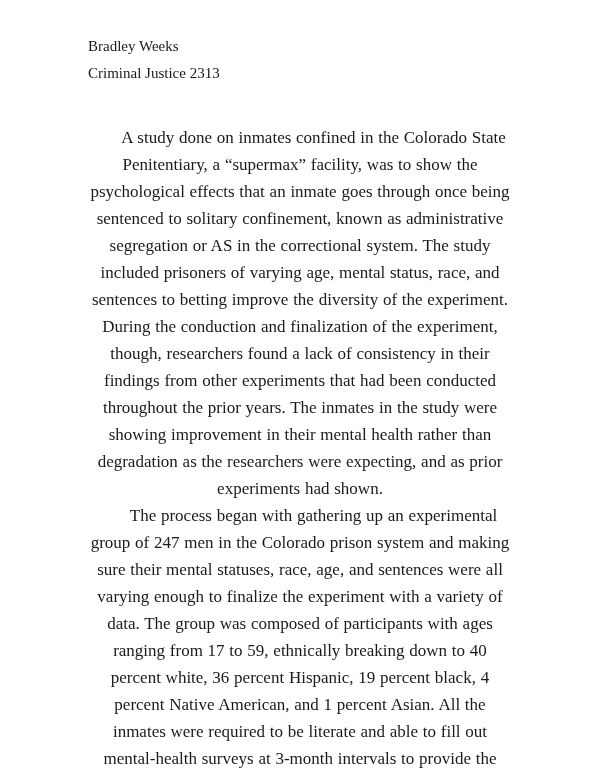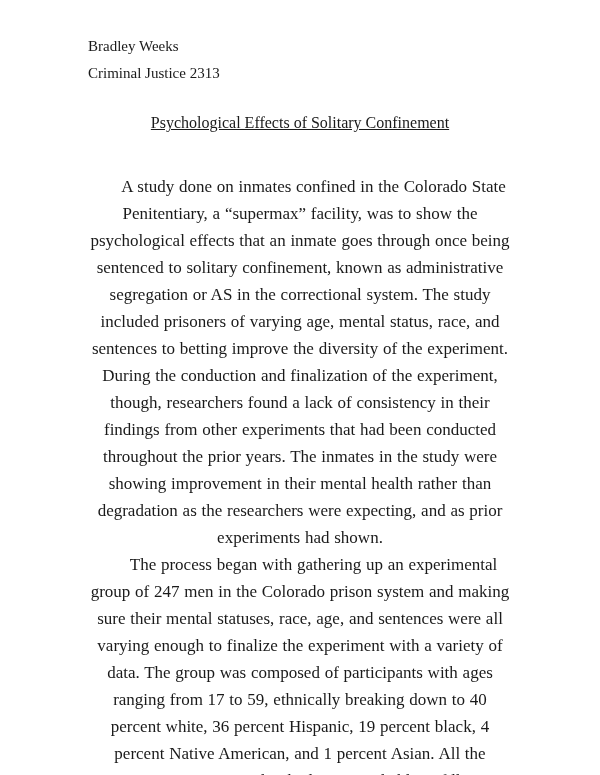--- a/index.html
+++ b/index.html
@@ -50,22 +50,19 @@
 </head>
 <body>
 
 <div class="page">
 
   <div class="heading-block">
     <div class="heading-line">Bradley Weeks</div>
     <div class="heading-line">Criminal Justice 2313</div>
   </div>
 
-  <div class="doc-title">
-    <span>Psychological Effects of Solitary Confinement</span>
-  </div>
 
   <div class="body-block">
     <p class="para">A study done on inmates confined in the Colorado State Penitentiary, a “supermax” facility, was to show the psychological effects that an inmate goes through once being sentenced to solitary confinement, known as administrative segregation or AS in the correctional system. The study included prisoners of varying age, mental status, race, and sentences to betting improve the diversity of the experiment. During the conduction and finalization of the experiment, though, researchers found a lack of consistency in their findings from other experiments that had been conducted throughout the prior years. The inmates in the study were showing improvement in their mental health rather than degradation as the researchers were expecting, and as prior experiments had shown.</p>
     <p class="para">The process began with gathering up an experimental group of 247 men in the Colorado prison system and making sure their mental statuses, race, age, and sentences were all varying enough to finalize the experiment with a variety of data. The group was composed of participants with ages ranging from 17 to 59, ethnically breaking down to 40 percent white, 36 percent Hispanic, 19 percent black, 4 percent Native American, and 1 percent Asian. All the inmates were required to be literate and able to fill out mental-health surveys at 3-month intervals to provide the researchers with accurate information on how well the participant is doing. Involvement in this research was strictly voluntary, and the research team as well as the correctional supervisors let the participants</p>
   </div>
 
 </div>
 
 </body></html>

